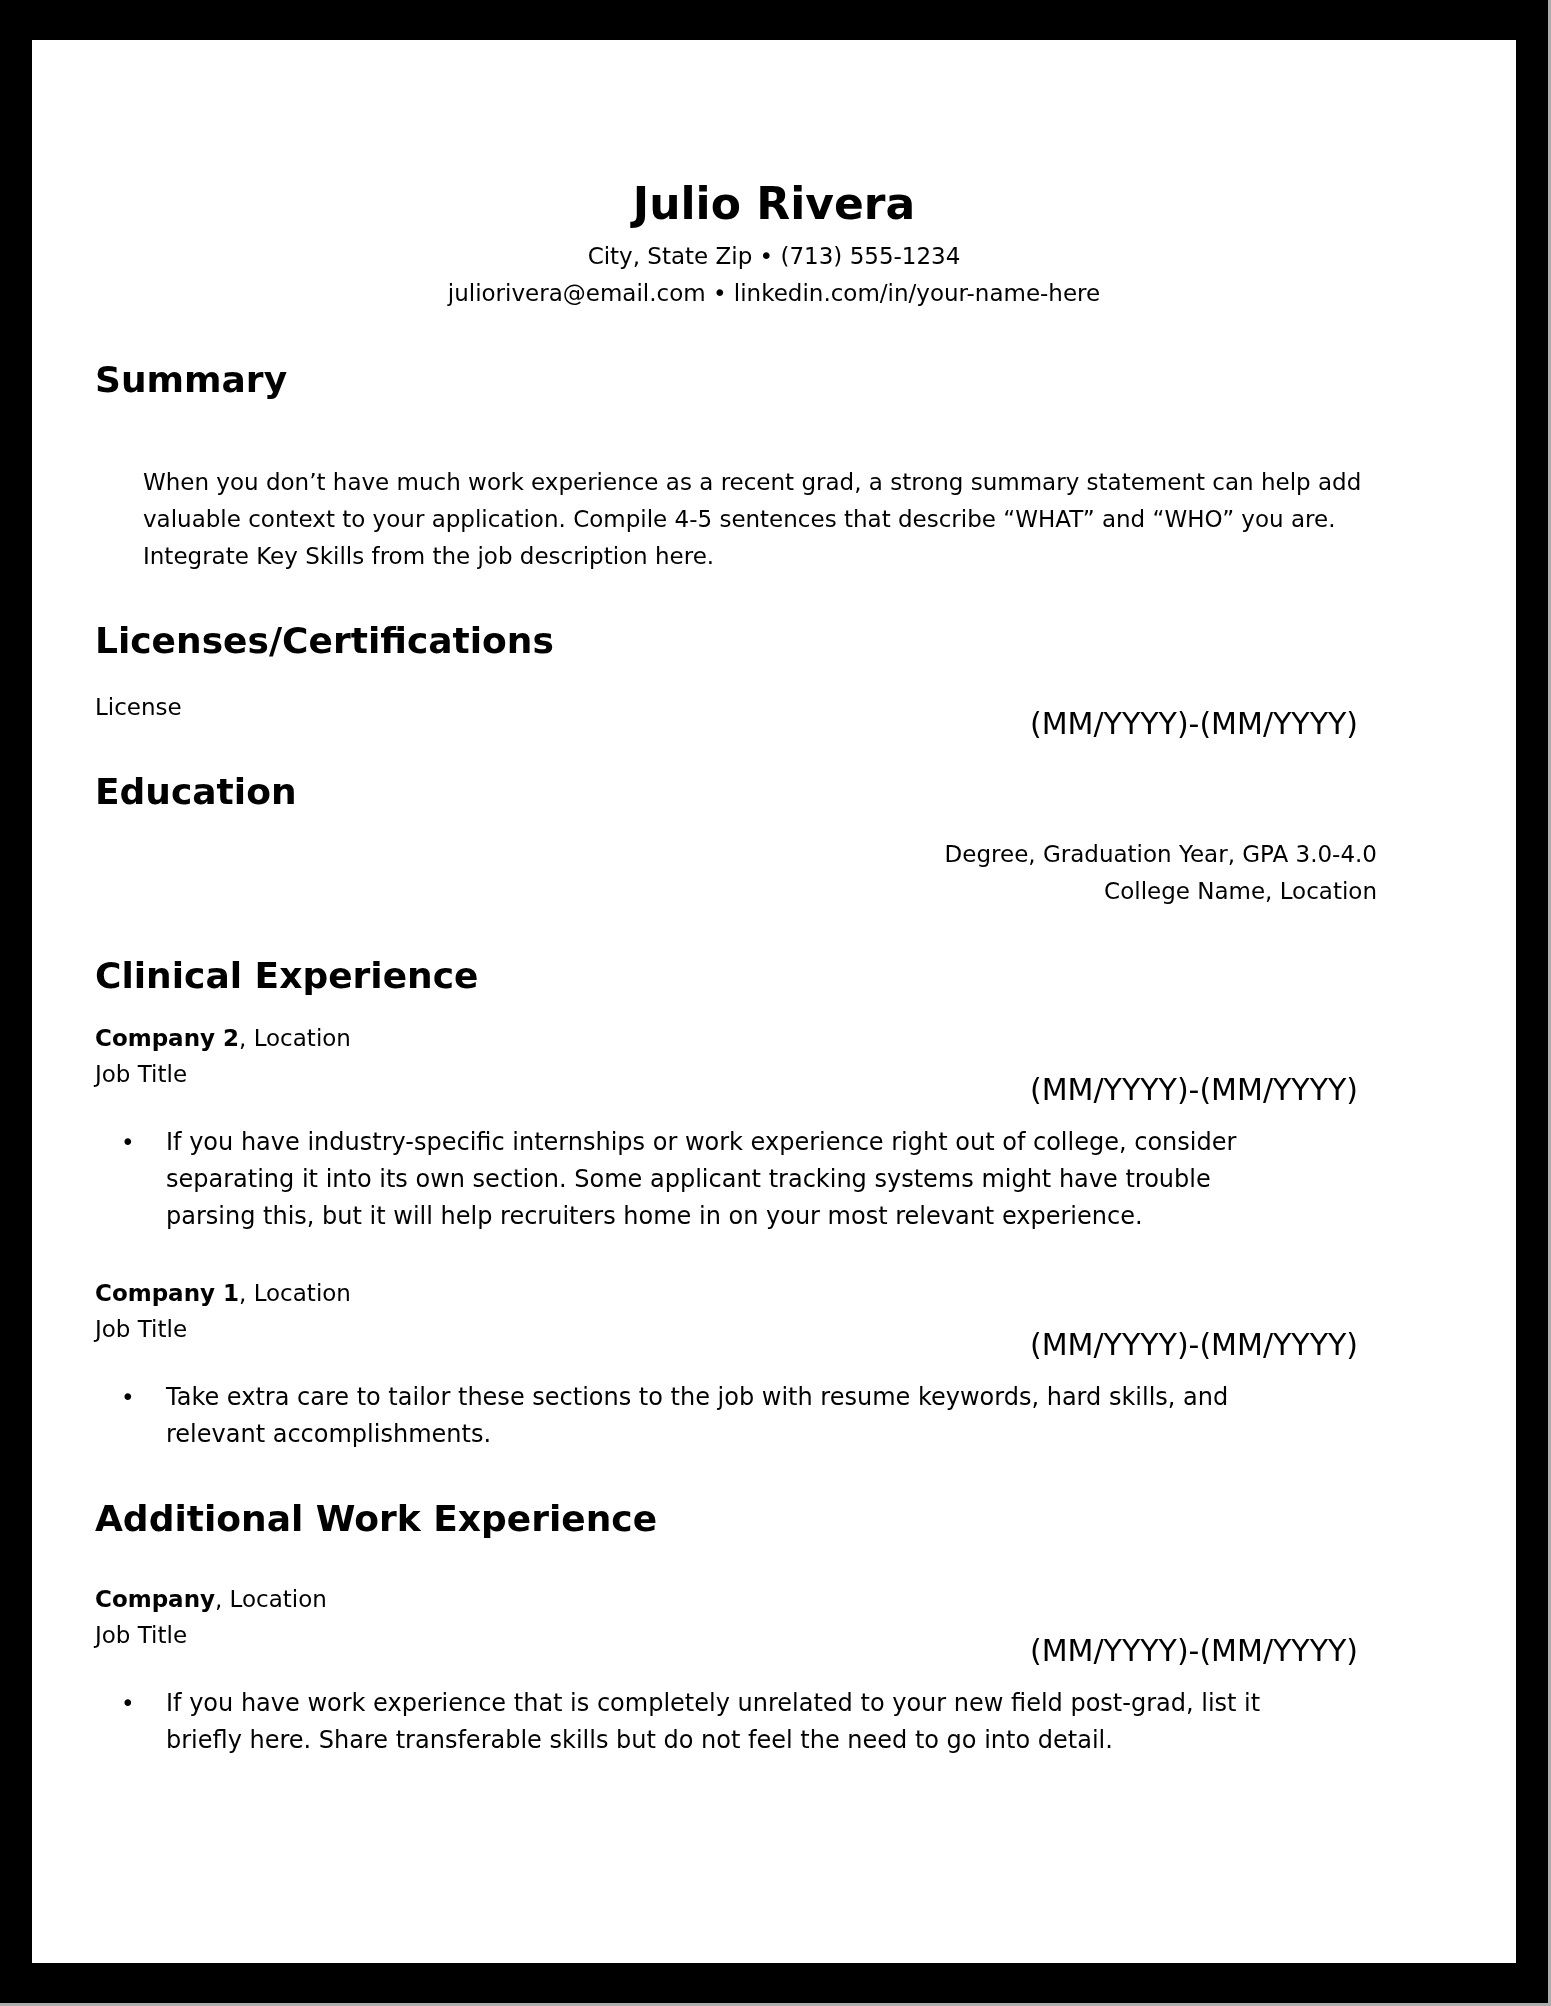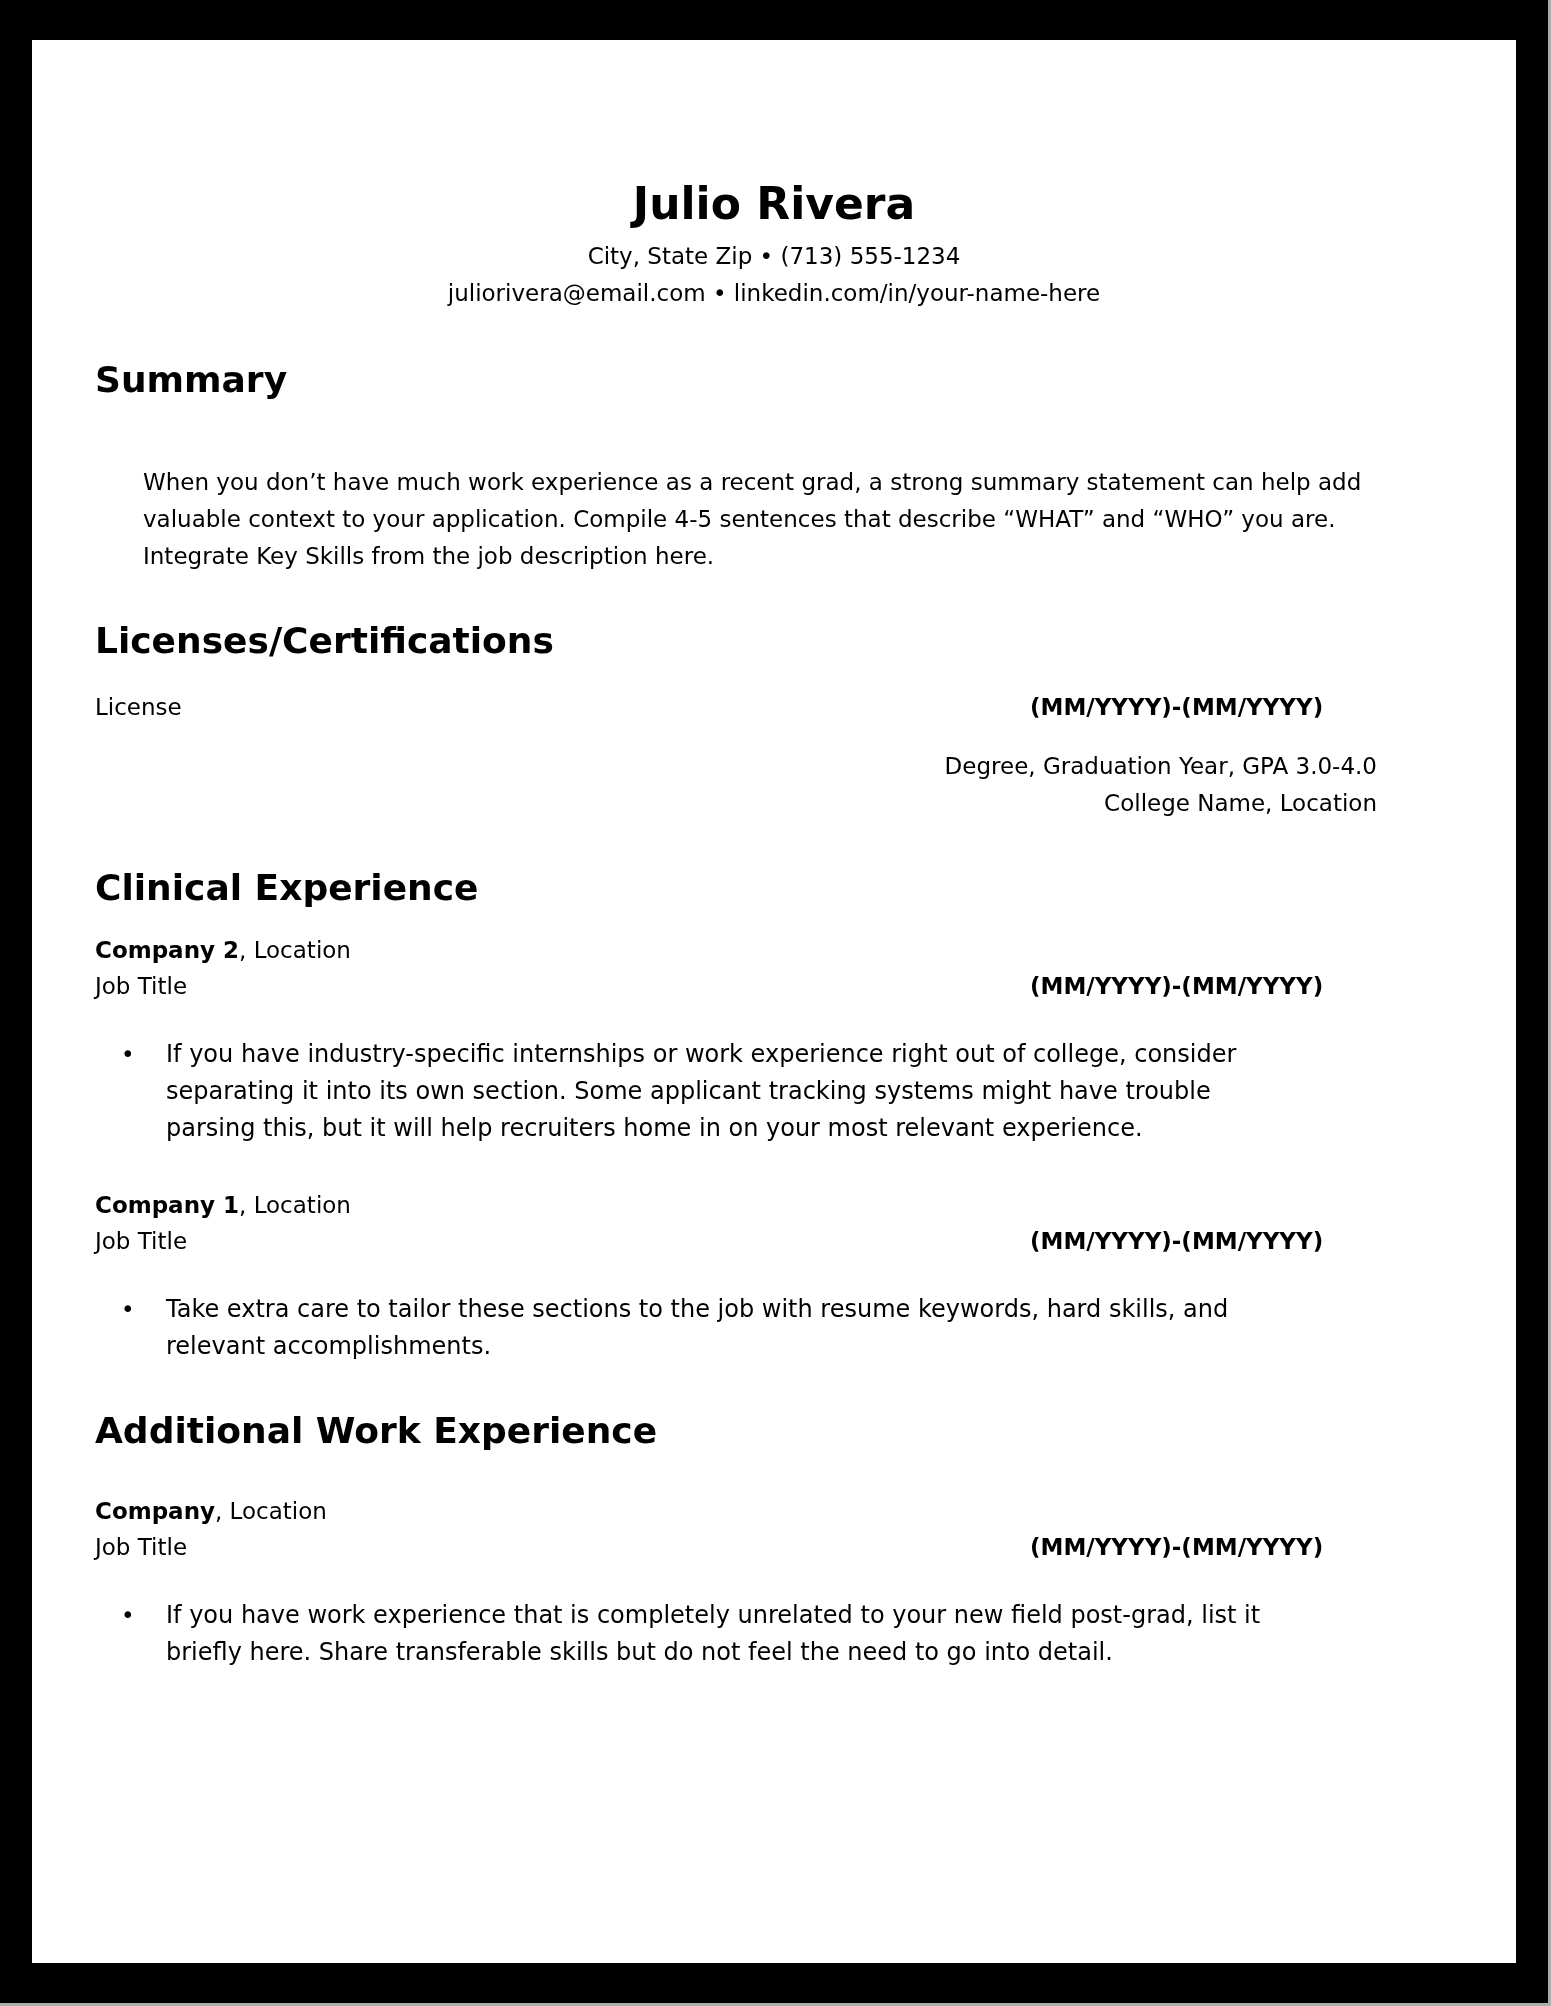--- a/index.html
+++ b/index.html
@@ -59,25 +59,24 @@
   .edu-lines { margin-top: 22px; text-align: right; }
   .row { position: relative; }
   .license-row {
     margin-top: 26px;
     font-size: 23px;
     line-height: 37px;
   }
   .date {
     position: absolute;
     left: 935px;
-    top: 0;
+    top: 16px;
     white-space: nowrap;
-    font-size: 23px;
+    font-size: 30px;
     font-style: normal;
-    font-weight: bold;
   }
   .job { margin-top: 22px; }
   .job ~ .job { margin-top: 40px; }
   .company-line {
     font-size: 23px;
     line-height: 36px;
   }
   .company-name { font-weight: bold; }
   .title-row {
     font-size: 23px;
@@ -118,20 +117,21 @@
     <p class="body-text summary-text">When you don’t have much work experience as a recent grad, a strong summary statement can help add
 valuable context to your application. Compile 4-5 sentences that describe “WHAT” and “WHO” you are.
 Integrate Key Skills from the job description here.</p>
 
     <h2>Licenses/Certifications</h2>
     <div class="row license-row">
       <span>License</span>
       <span class="date">(MM/YYYY)-(MM/YYYY)</span>
     </div>
 
+    <h2>Education</h2>
     <div class="edu-lines">
       <p class="body-text">Degree, Graduation Year, GPA 3.0-4.0</p>
       <p class="body-text">College Name, Location</p>
     </div>
 
     <h2>Clinical Experience</h2>
 
     <div class="job">
       <p class="company-line">
         <span class="company-name">Company 2</span><span>, Location</span>

